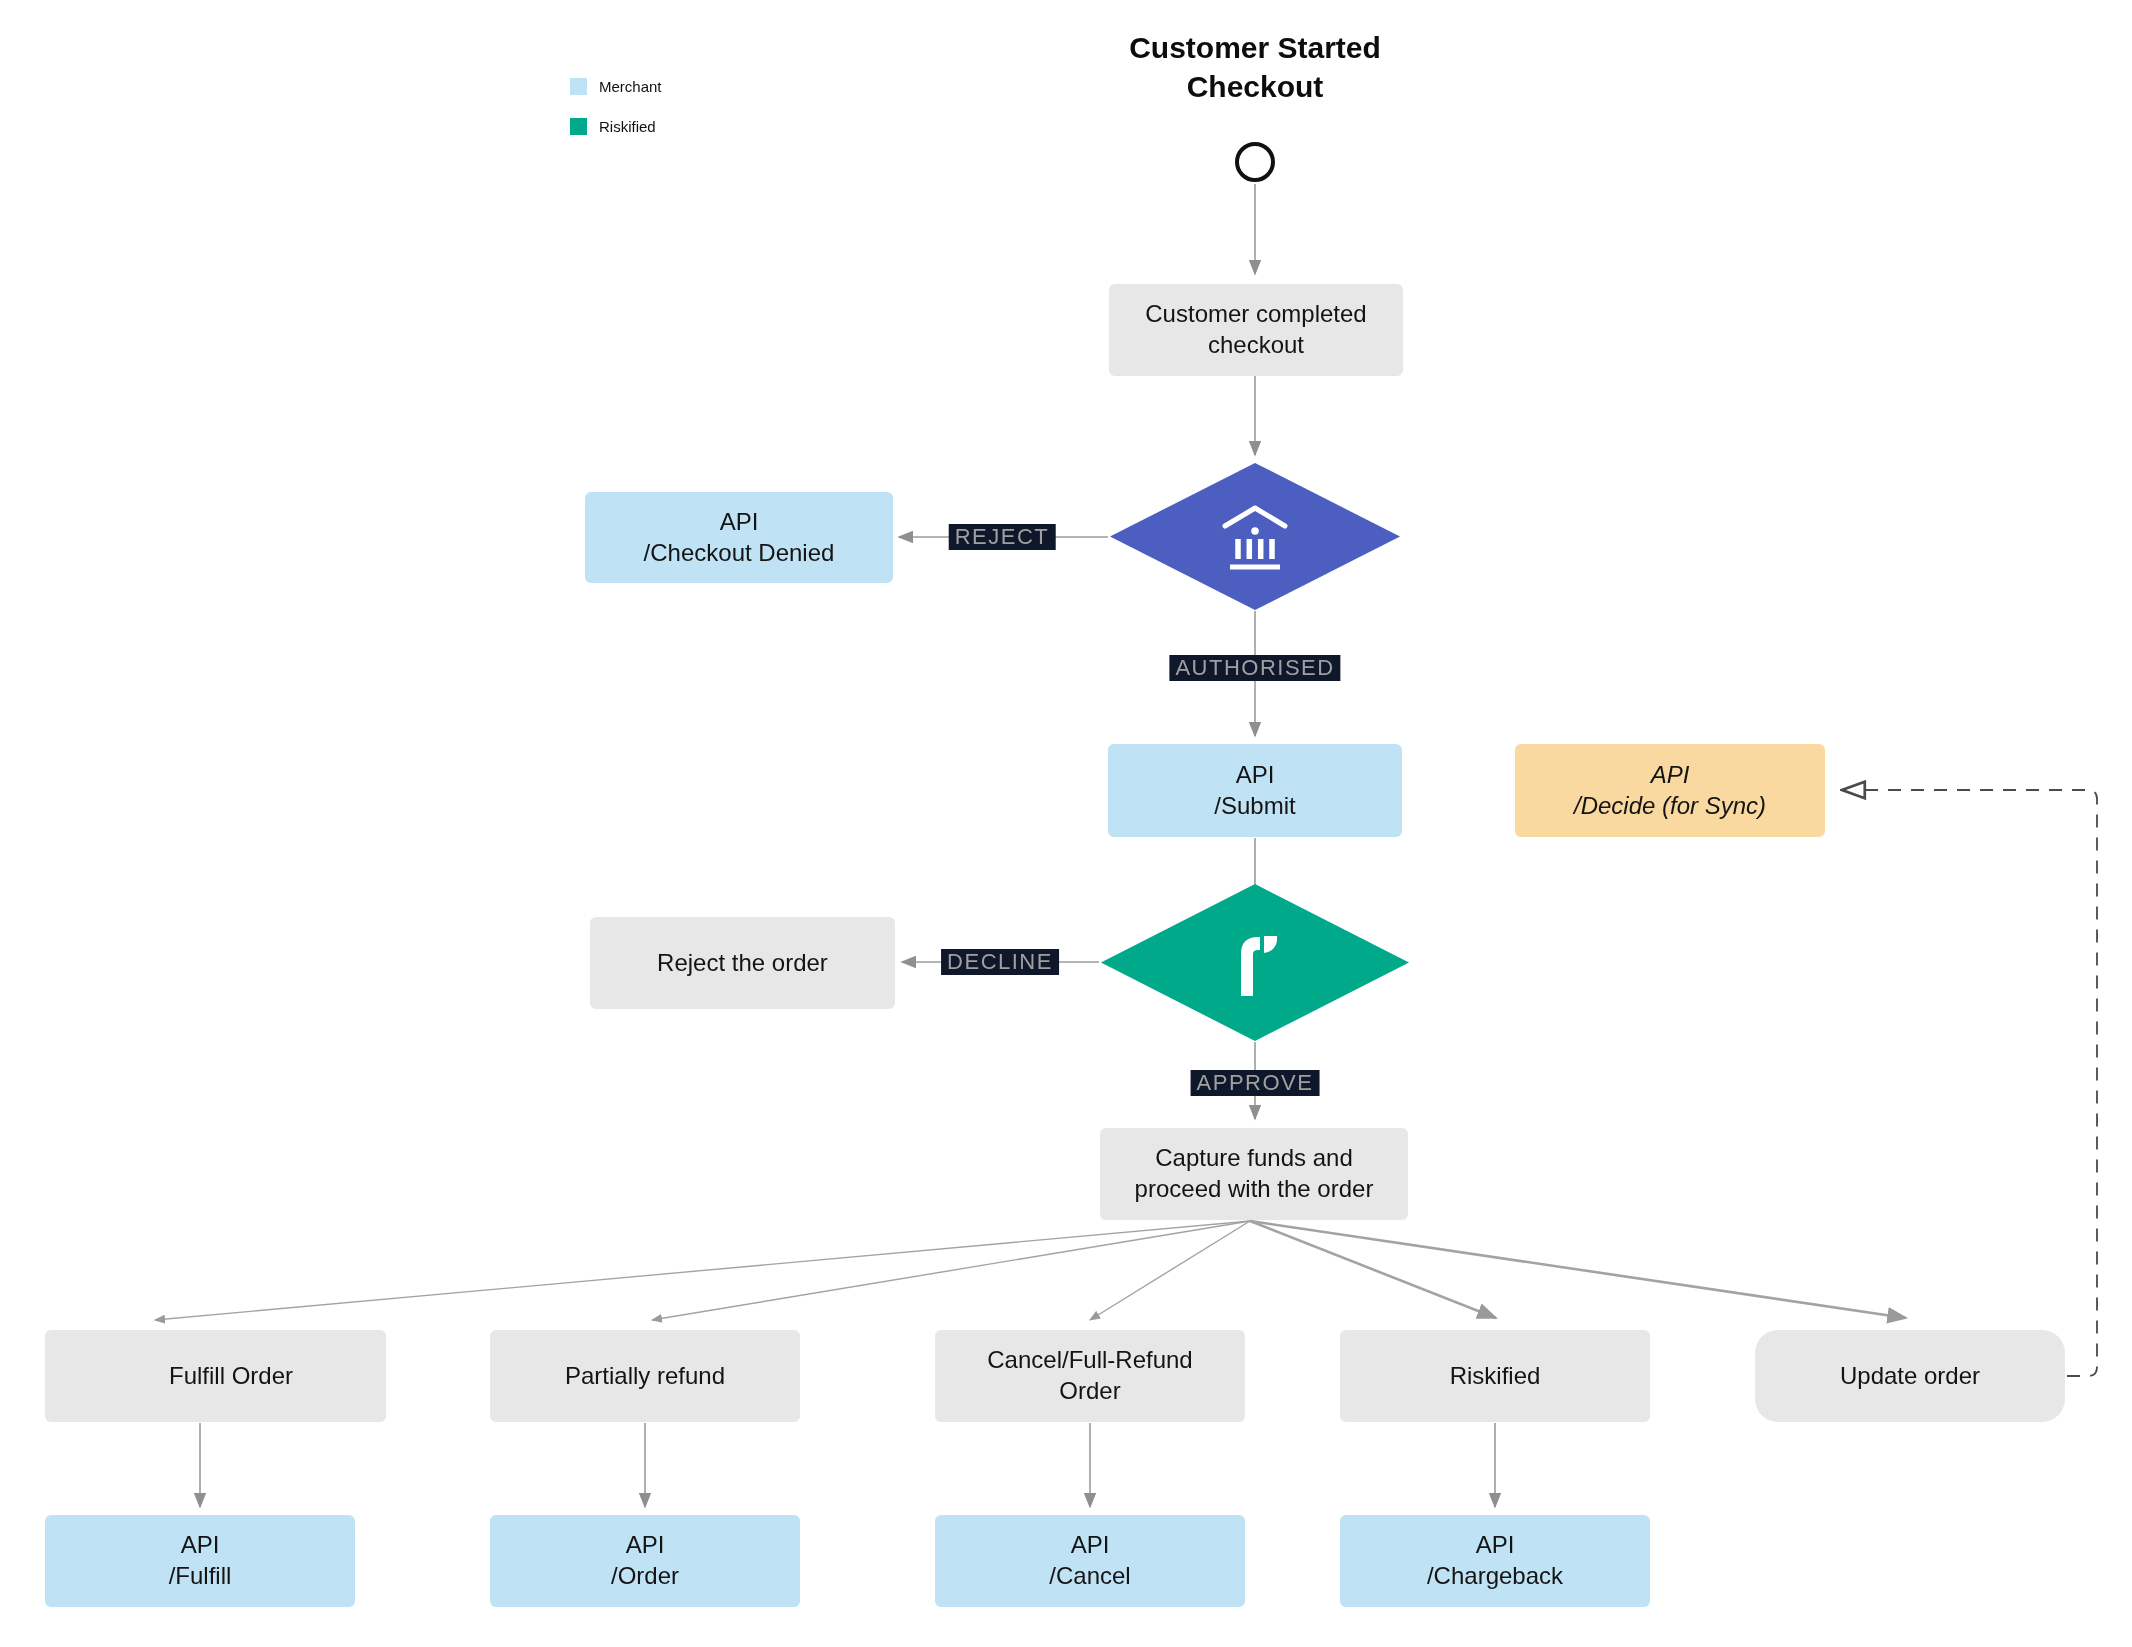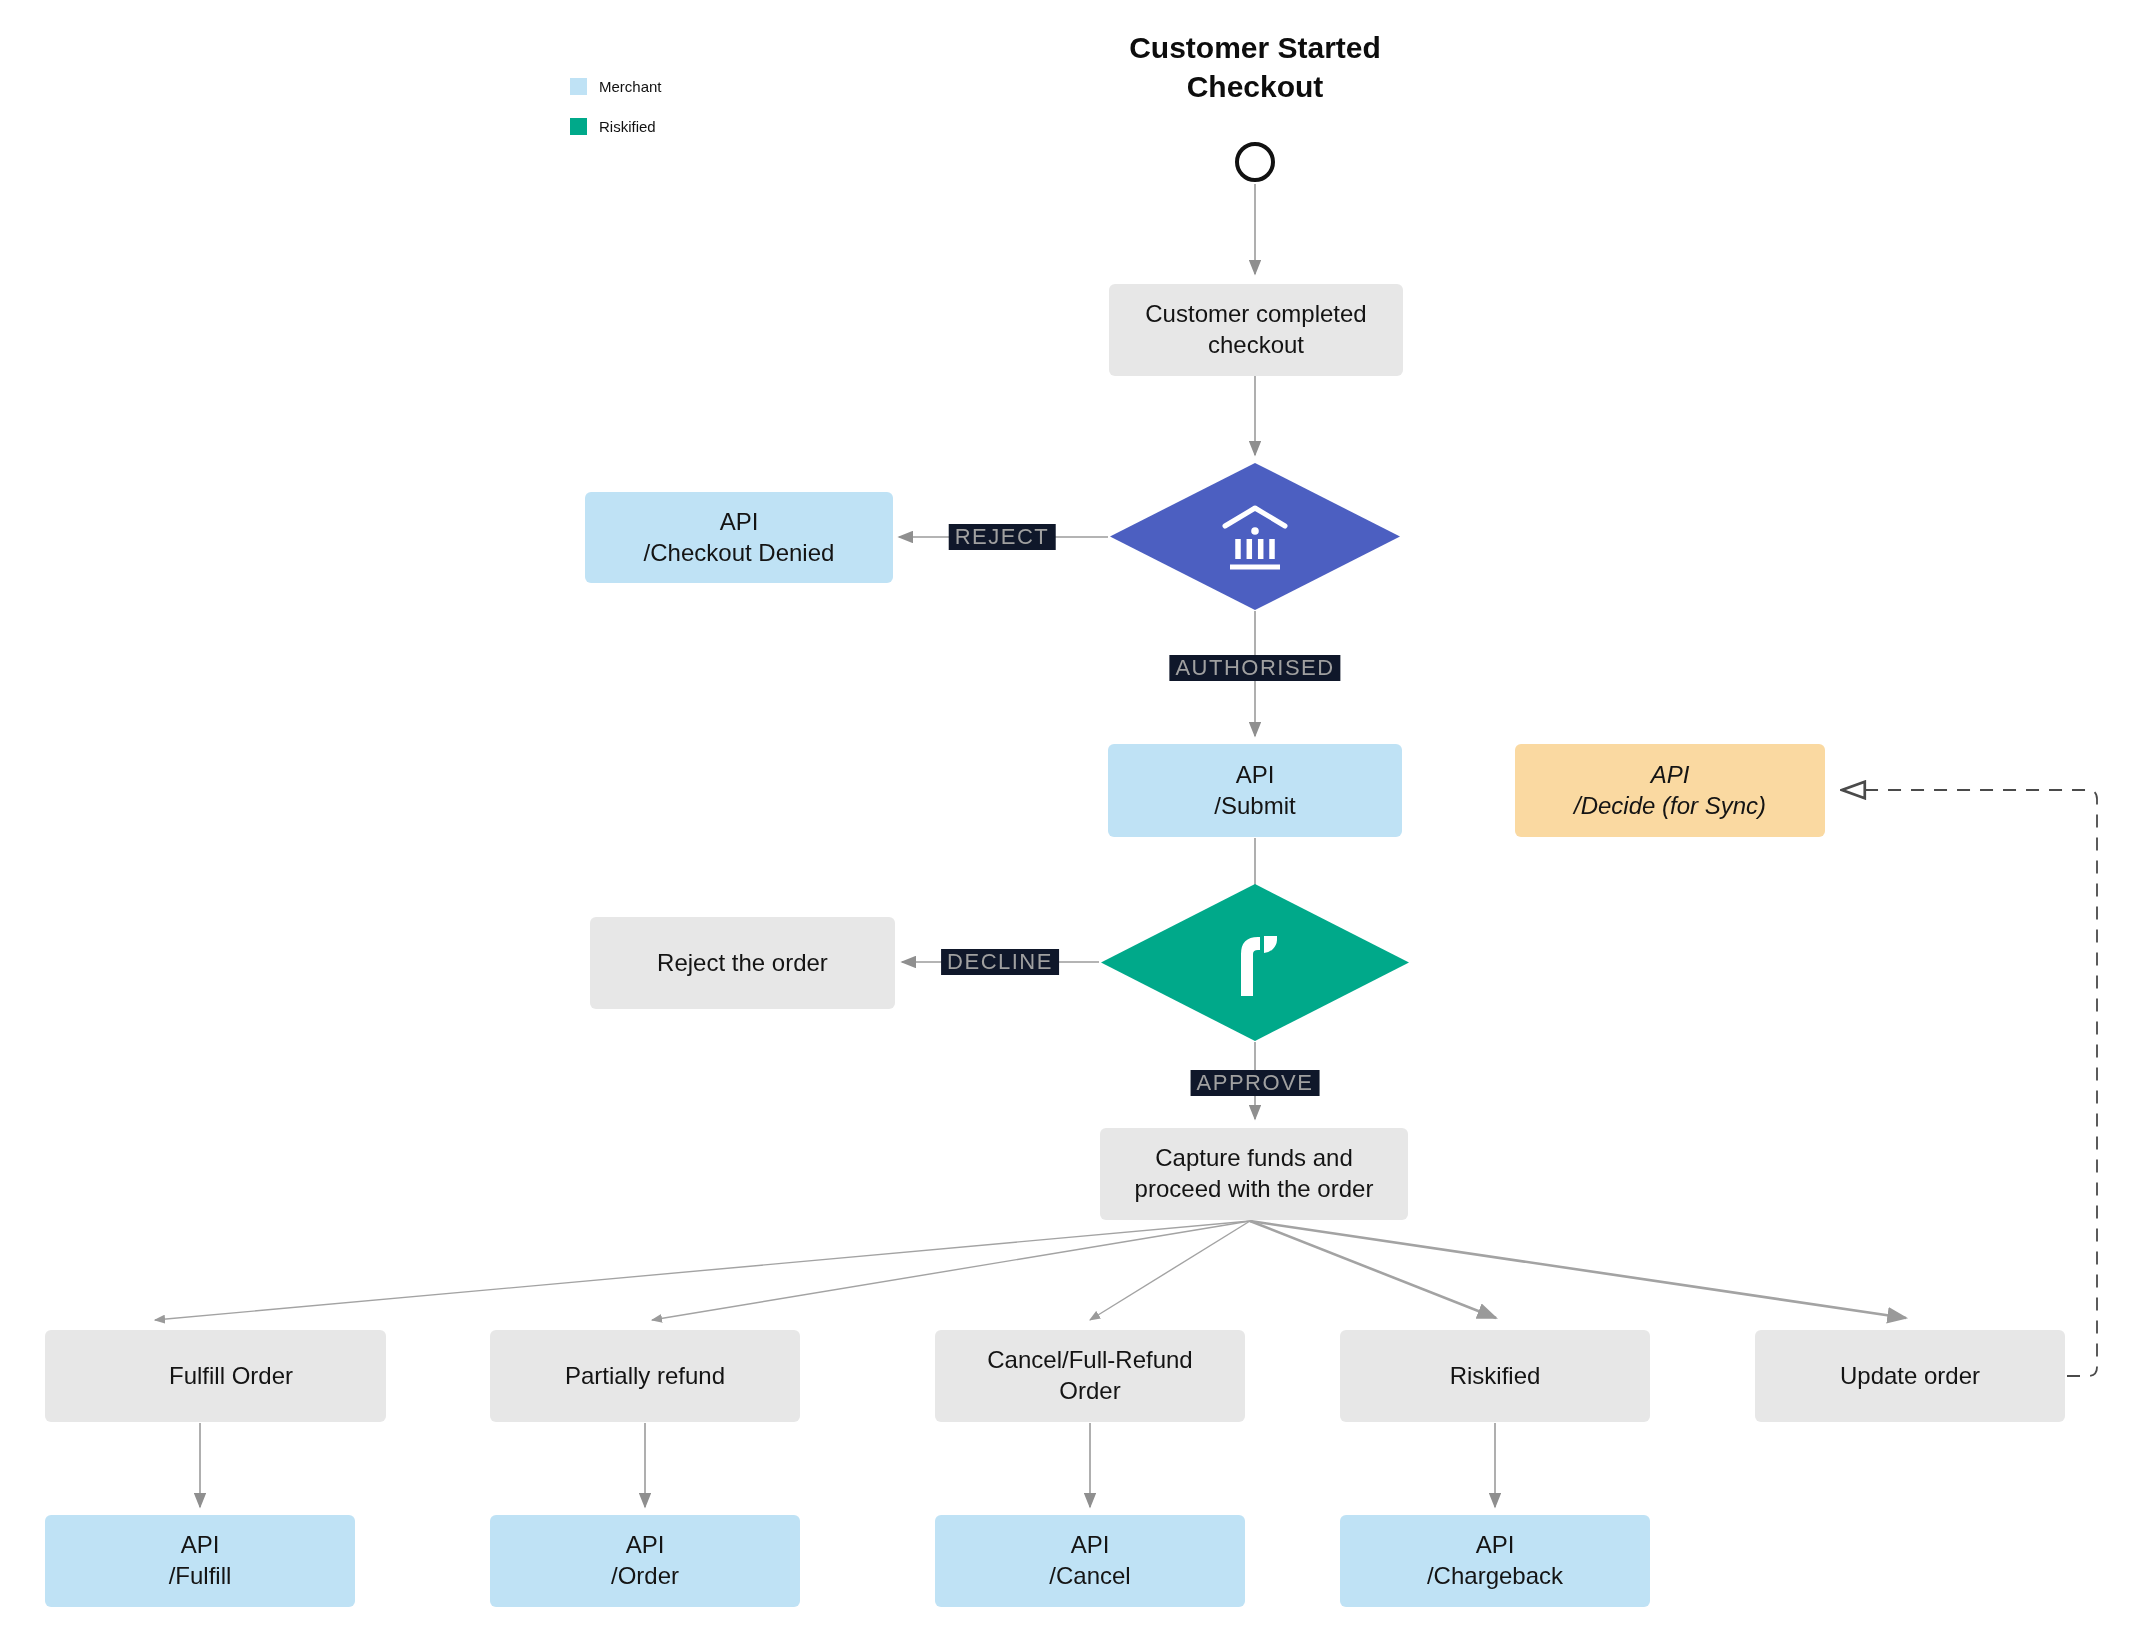--- a/index.html
+++ b/index.html
@@ -151,21 +151,21 @@
   <div class="node gray" style="left:490px;top:1330px;width:310px;height:92px;">
     <div>Partially refund</div>
   </div>
   <div class="node gray" style="left:935px;top:1330px;width:310px;height:92px;">
     <div>Cancel/Full-Refund</div>
     <div>Order</div>
   </div>
   <div class="node gray" style="left:1340px;top:1330px;width:310px;height:92px;">
     <div>Riskified</div>
   </div>
-  <div class="node gray" style="left:1755px;top:1330px;width:310px;height:92px;">
+  <div class="node gray" style="left:1755px;top:1330px;width:310px;height:92px;border-radius:23px;">
     <div>Update order</div>
   </div>
 
   <div class="node" style="left: 45px; top: 1515px; width: 310px; height: 92px; background: rgb(191, 226, 245);">
     <div>API</div>
     <div>/Fulfill</div>
   </div>
   <div class="node" style="left: 490px; top: 1515px; width: 310px; height: 92px; background: rgb(191, 226, 245);">
     <div>API</div>
     <div>/Order</div>

